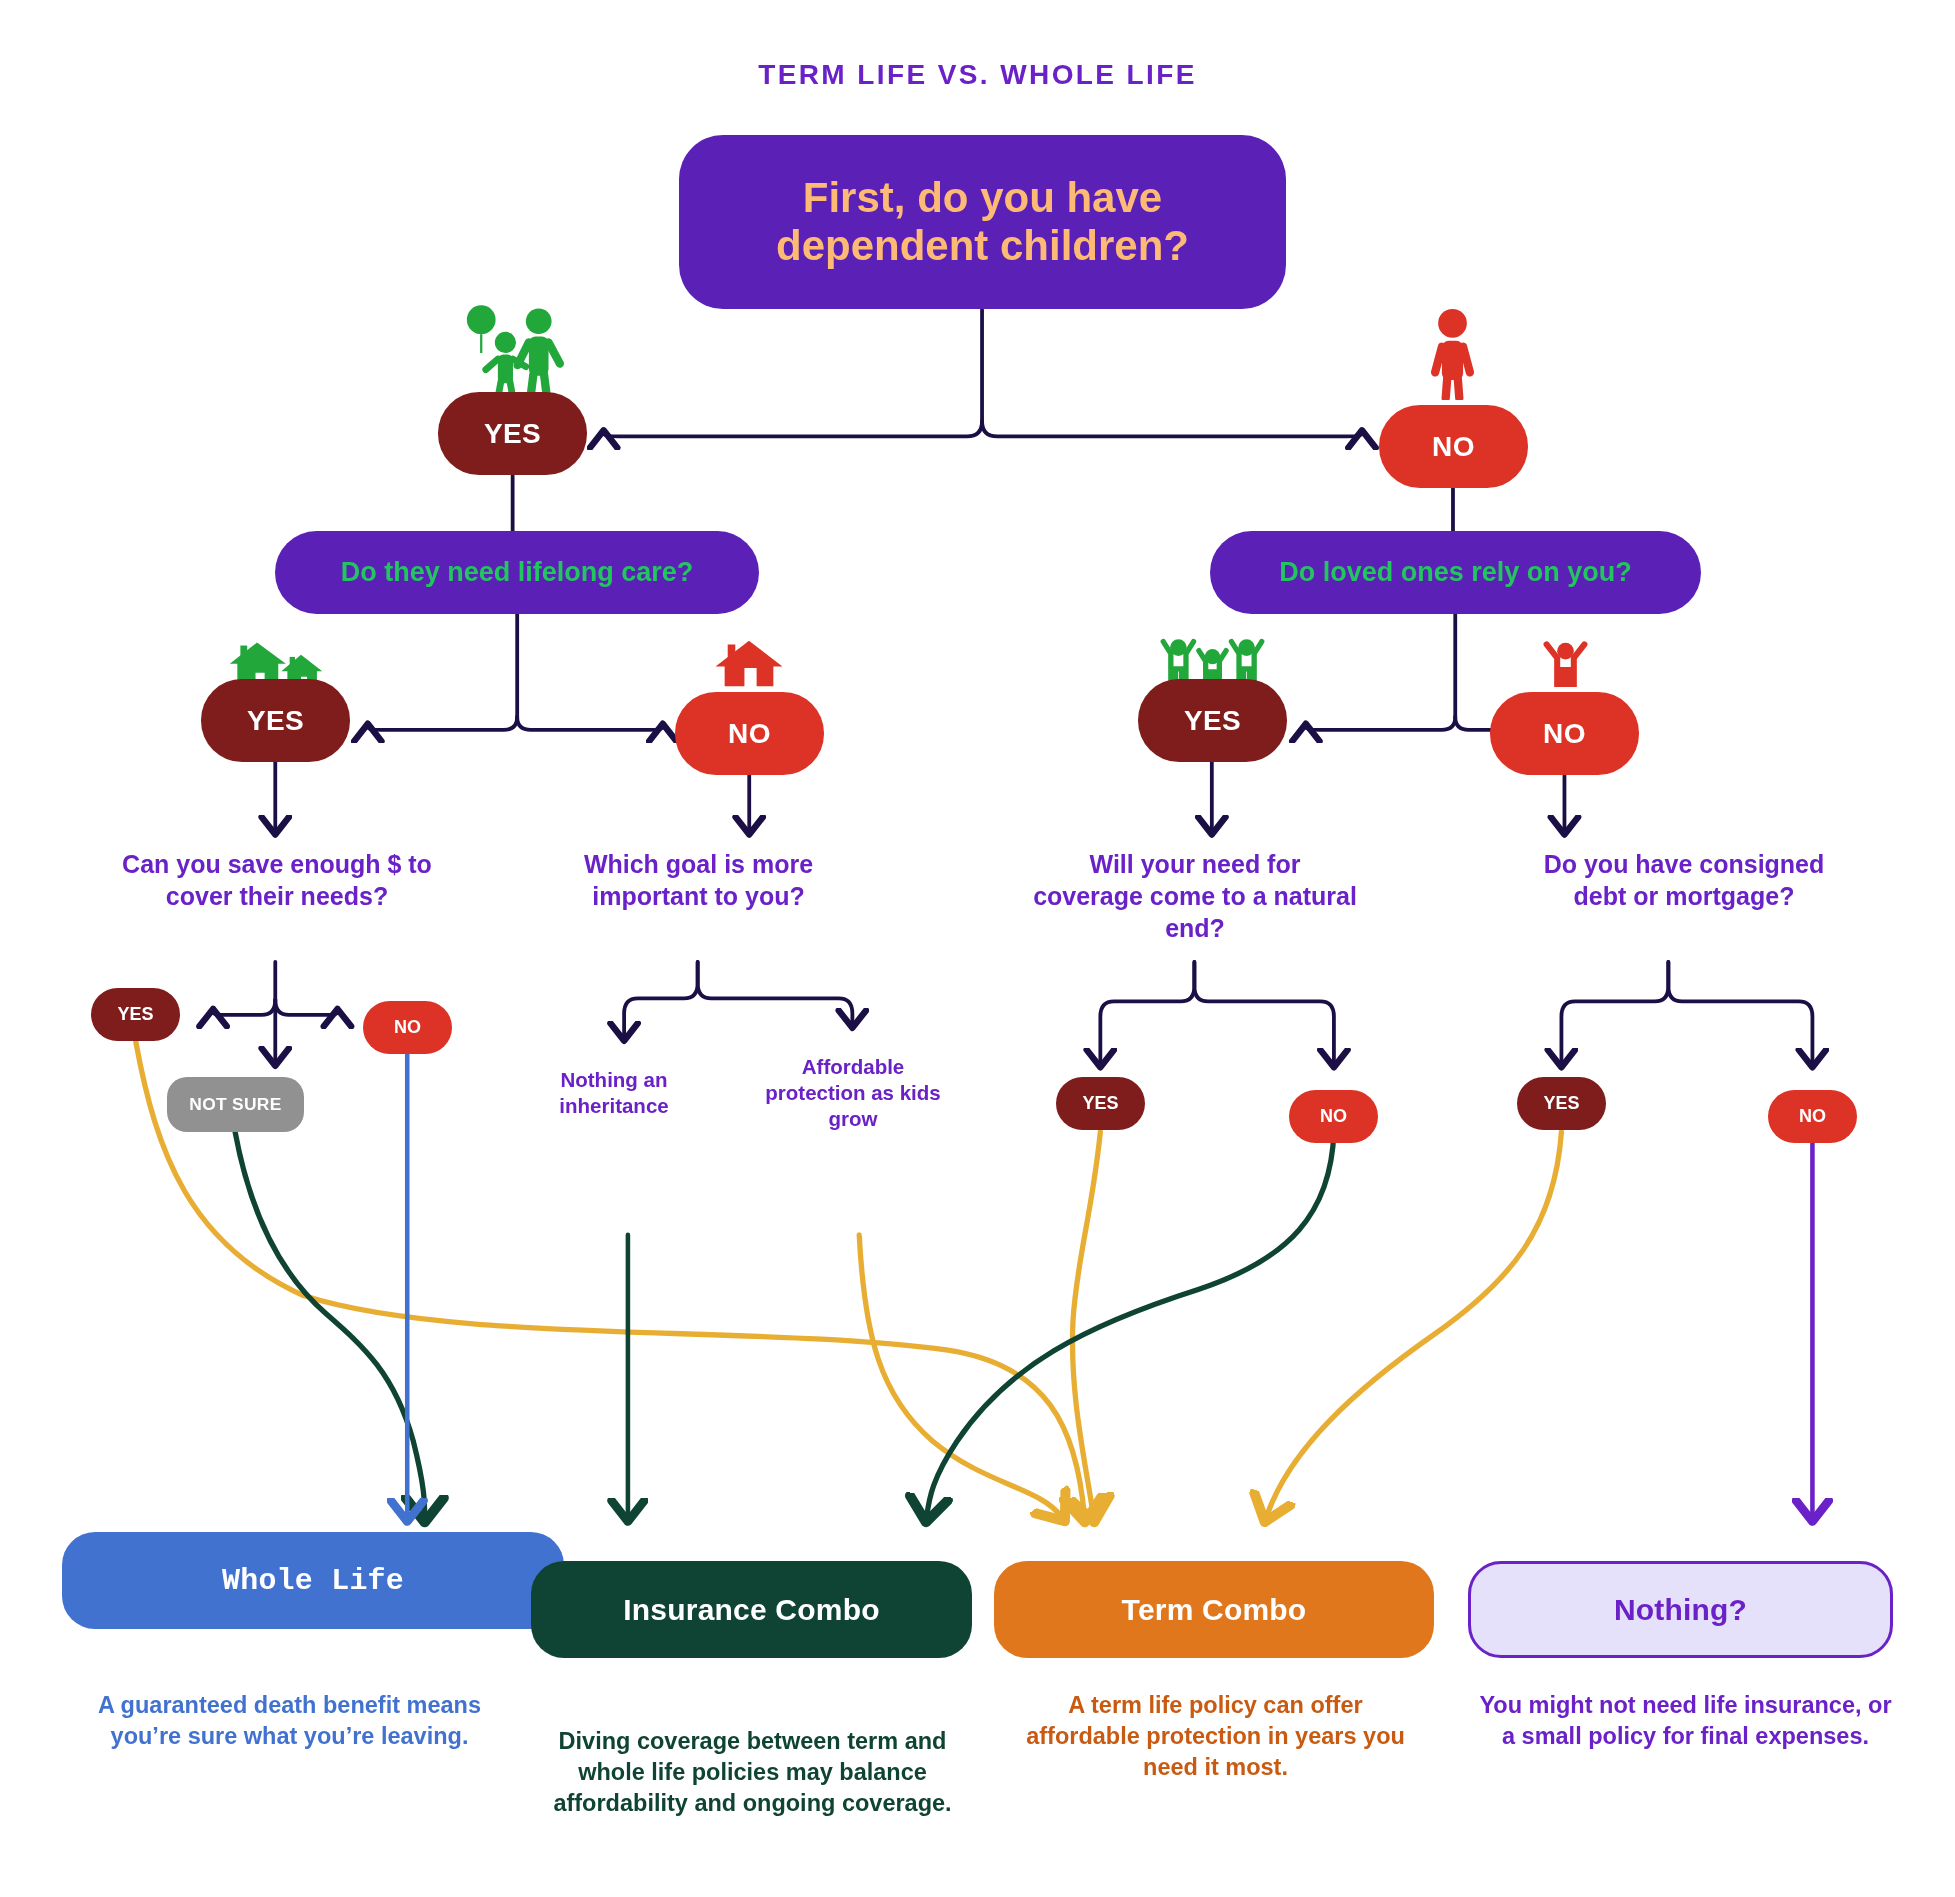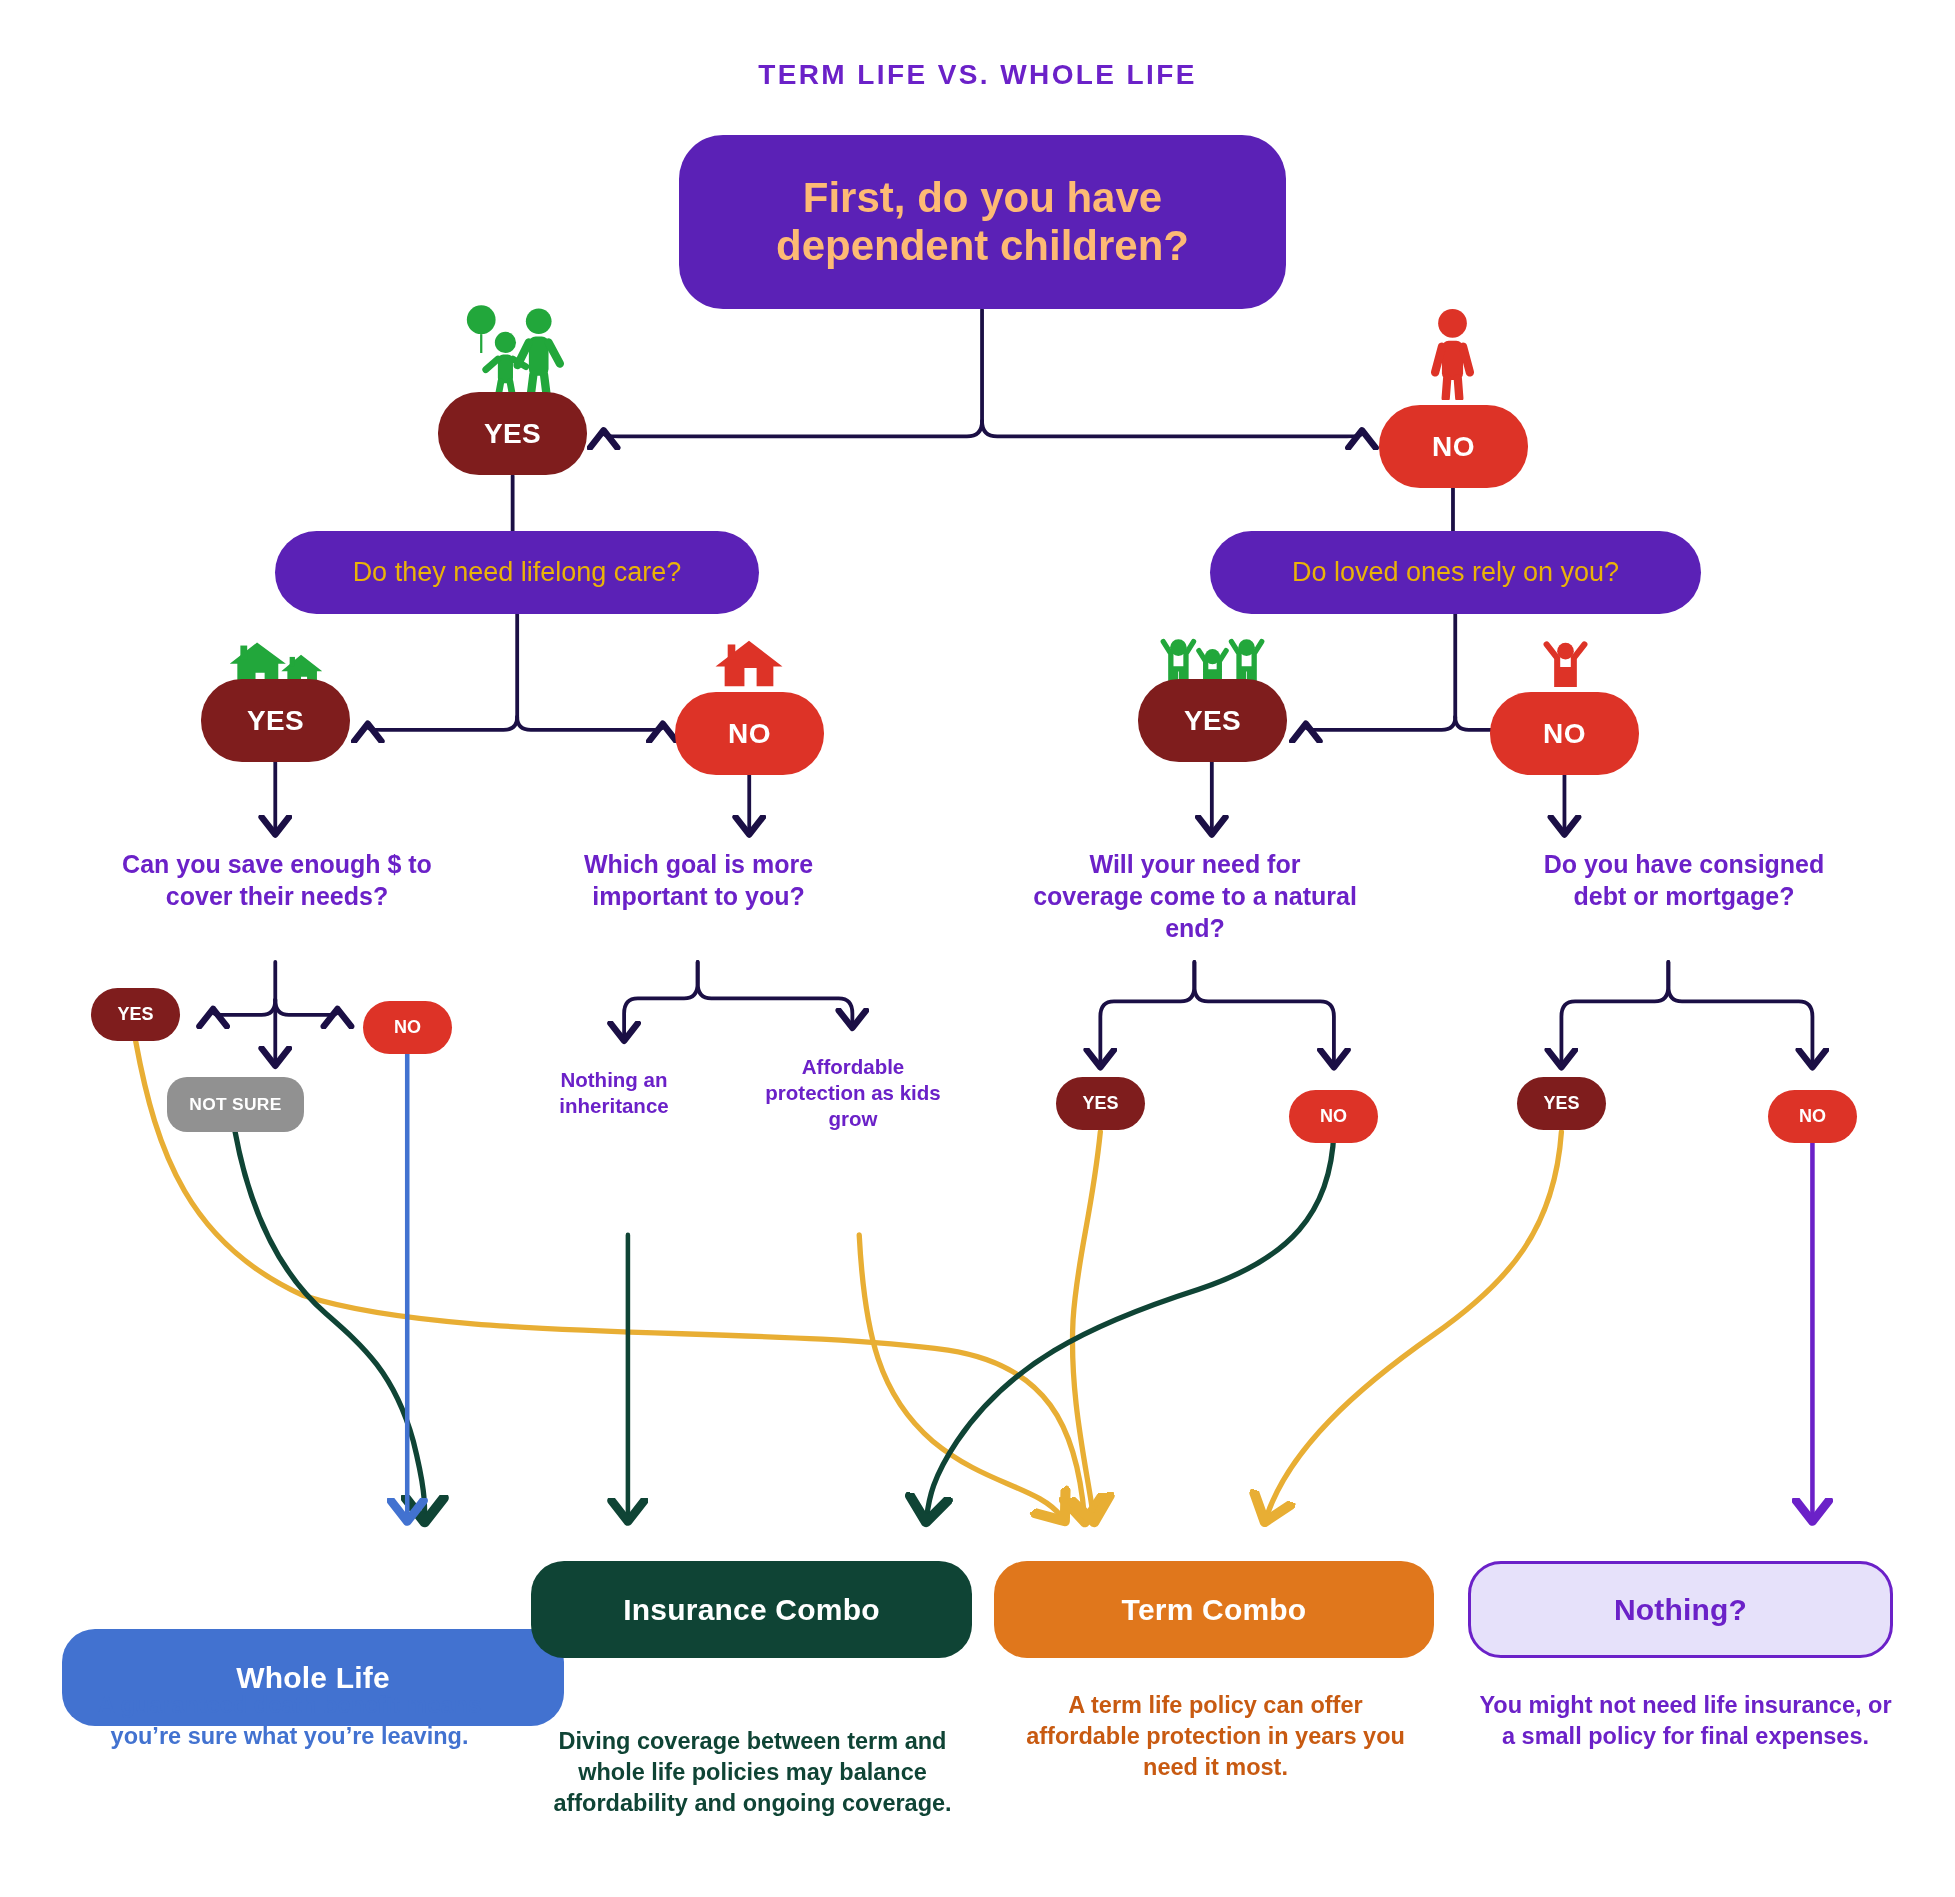--- a/index.html
+++ b/index.html
@@ -54,23 +54,23 @@
     font-weight:bold;
     line-height:1.15;
     padding:0 30px;
   }
 
   
   .q2{
     height:83px;
     background:#5B21B6;
     border-radius:42px;
-    color:#eab308;
+    color:#22c55e;
     font-size:27px;
-    font-weight:normal;
+    font-weight:bold;
     padding:0 33px;
   }
   #q2-left{ left:275px; top:531px; width:484px; }
   #q2-right{ left:1210px; top:531px; width:491px; }
 
   
   .ans-big{
     width:149px; height:83px;
     border-radius:41px;
     color:#ffffff;
@@ -142,21 +142,21 @@
 
   
   .outcome{
     height:97px;
     border-radius:33px;
     font-size:30px;
     font-weight:bold;
     color:#ffffff;
     letter-spacing:0.2px;
   }
-  #o-whole{   left:62px;   top:1629px; width:502px; background:#4272D0; }
+  #o-whole{   left:62px;   top:1532px; width:502px; background:#4272D0;font-family:Liberation Mono, monospace; }
   #o-combo{   left:531px;  top:1561px; width:441px; background:#0F4435; }
   #o-term{    left=0; left:994px; top:1561px; width:440px; background:#E0771C; }
   #o-nothing{ left:1468px; top:1561px; width:425px; background:#E6E1FA;
               color:#6B21C8; border:3.8px solid #6B21C8; }
 
   
   .caption{
     position:absolute;
     font-size:23.5px;
     font-weight:bold;

